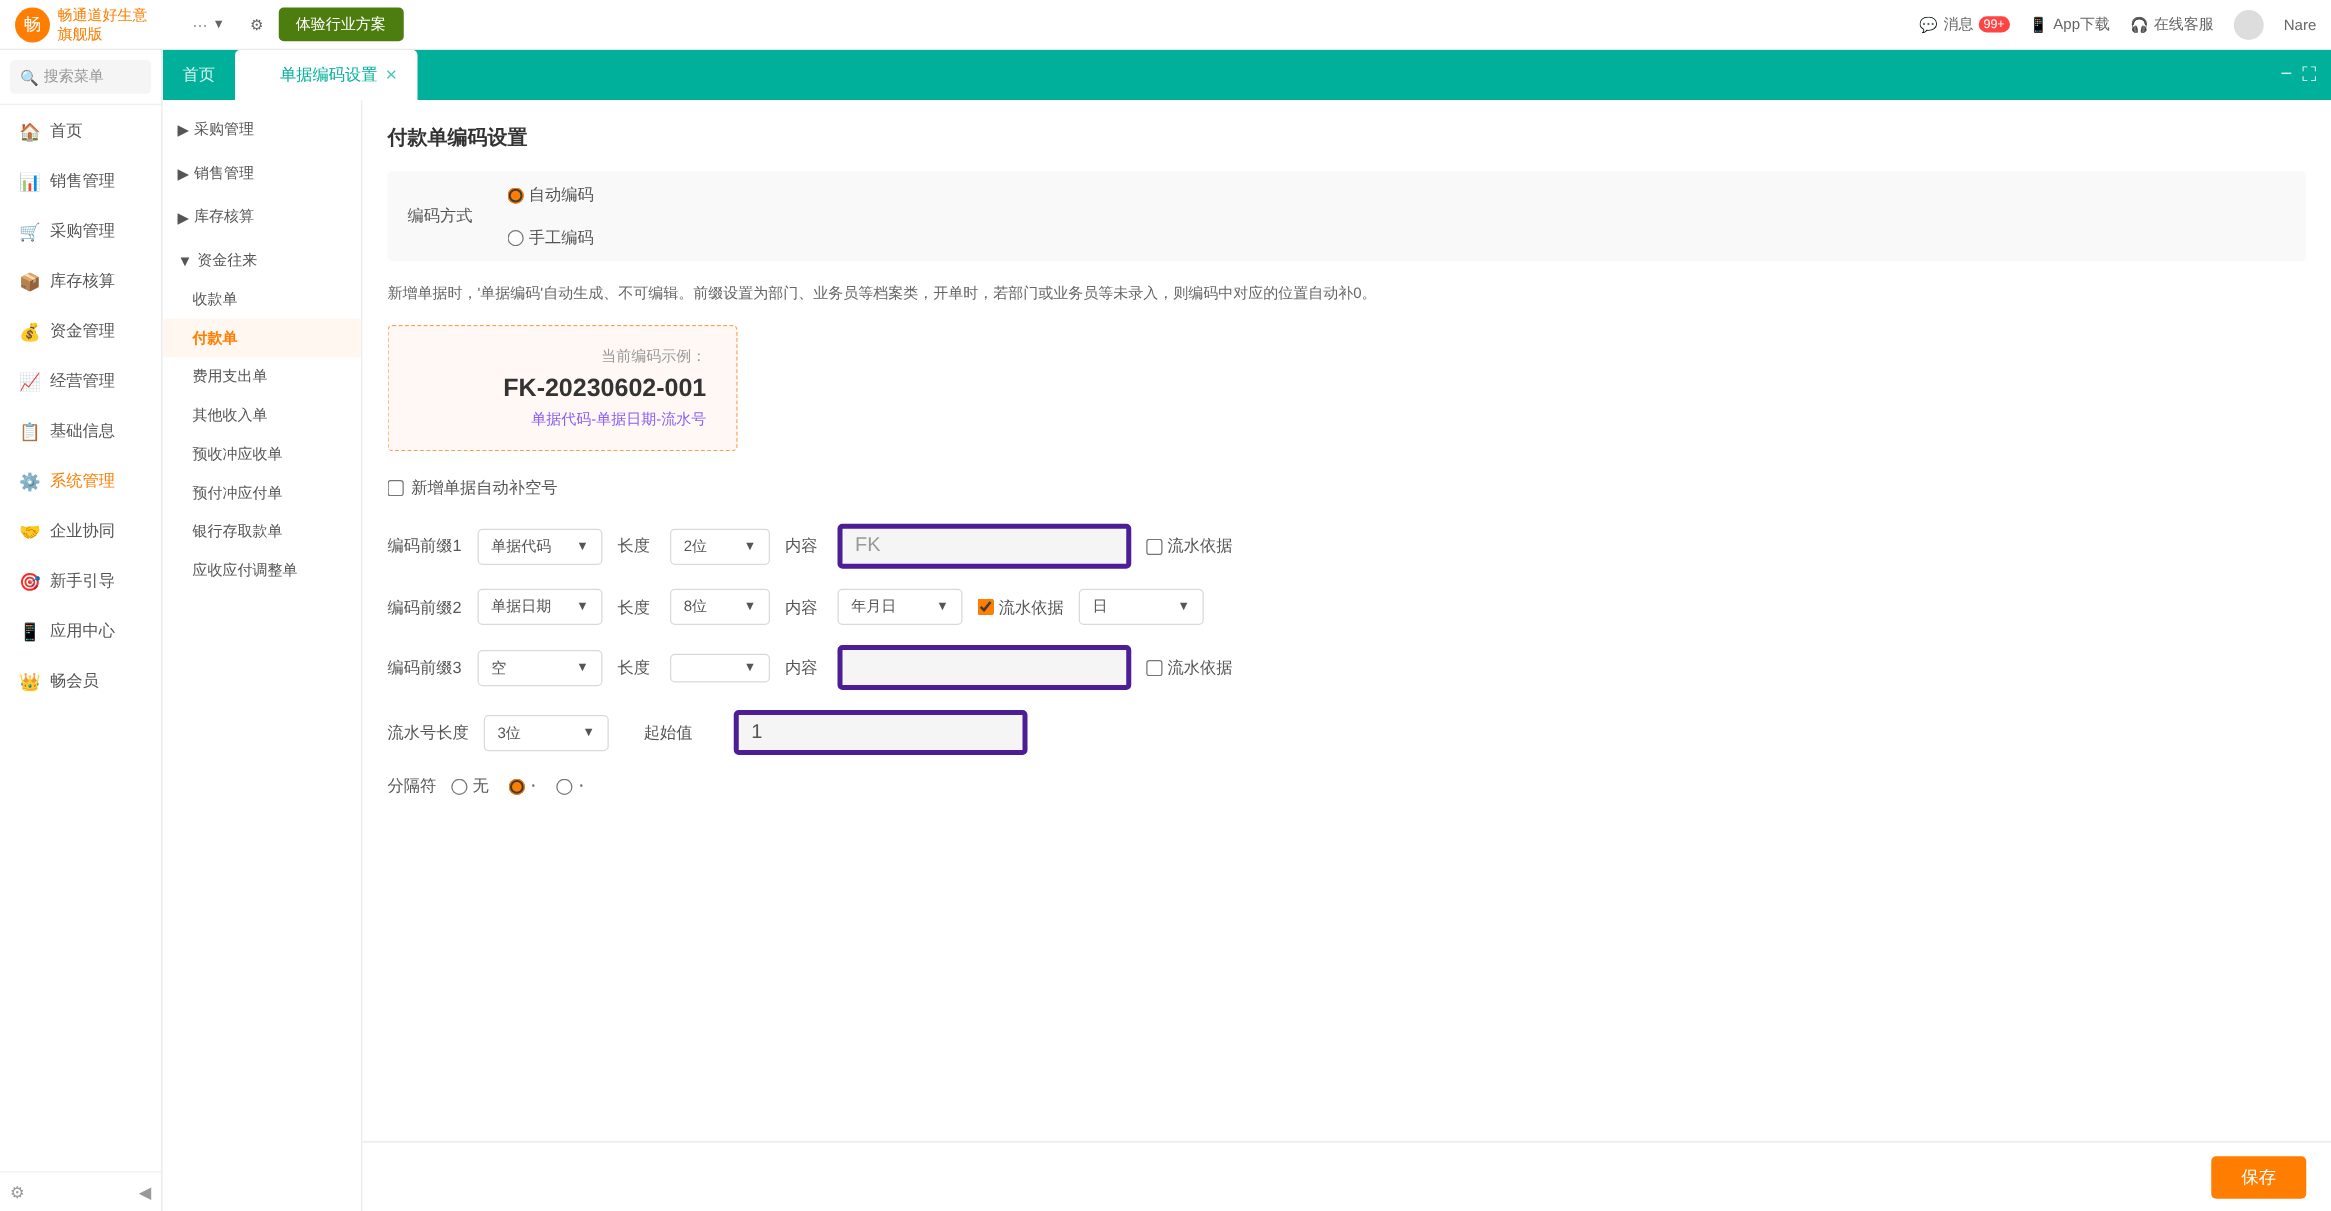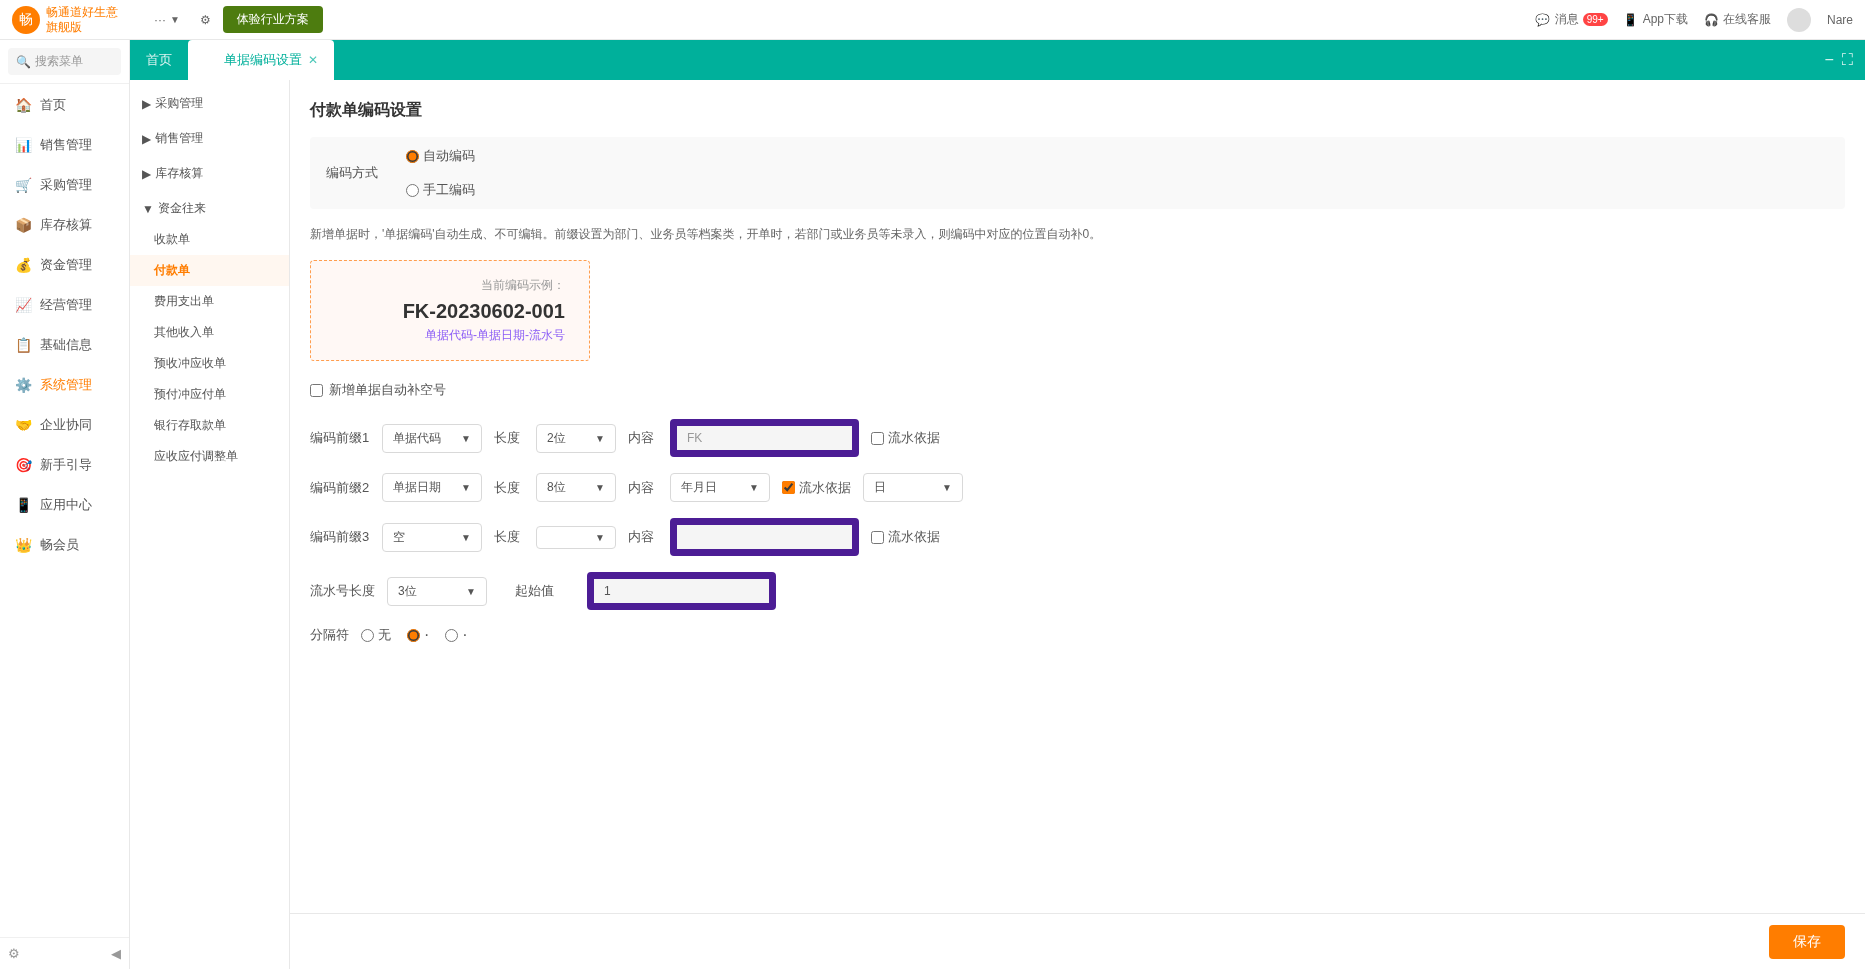--- a/index.html
+++ b/index.html
@@ -233,24 +233,24 @@
       border-radius: 4px;
       padding: 5px 10px;
       min-width: 100px;
       cursor: pointer;
       background: #fff;
       font-size: 12px;
       color: #555;
     }
     .form-select-wide { min-width: 80px; }
     .form-input {
-      border: 7px solid #4c1d95;
+      border: 4px solid #4c1d95;
       border-radius: 4px;
       padding: 5px 10px;
-      font-size: 12px;
+      font-size: 16px;
       color: #555;
       background: #f5f5f5;
       min-width: 80px;
     }
     .form-input-readonly { background: #f5f5f5; color: #999; }
     .length-label { font-size: 13px; color: #555; min-width: 30px; }
     .content-label { font-size: 13px; color: #555; min-width: 30px; }
 
     .serial-checkbox { accent-color: #ff7d00; }
 

